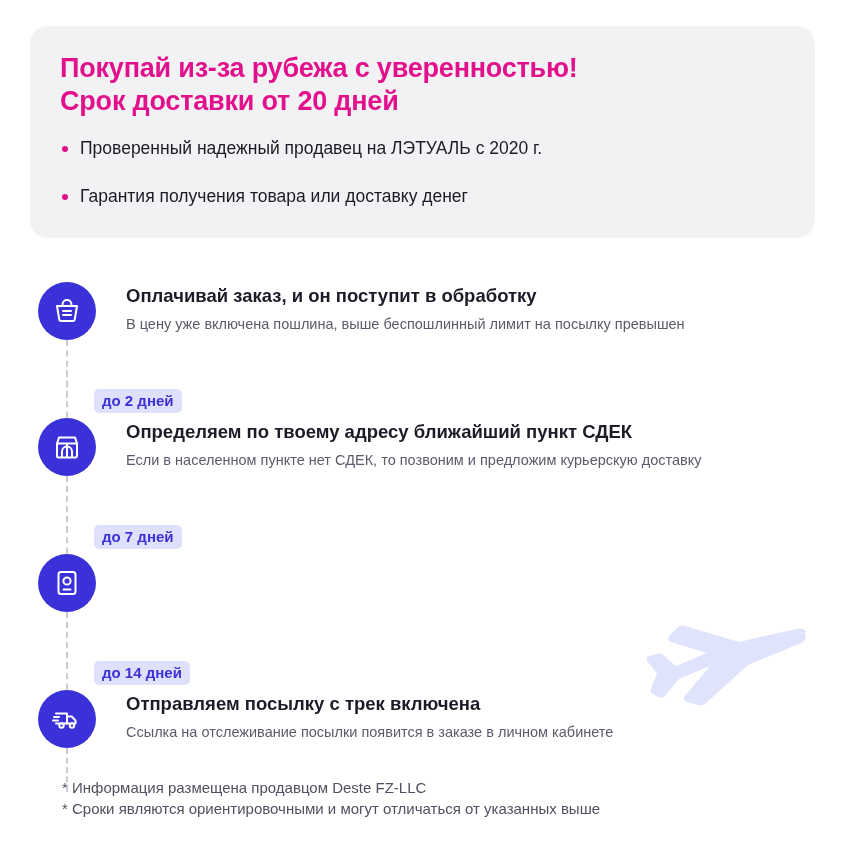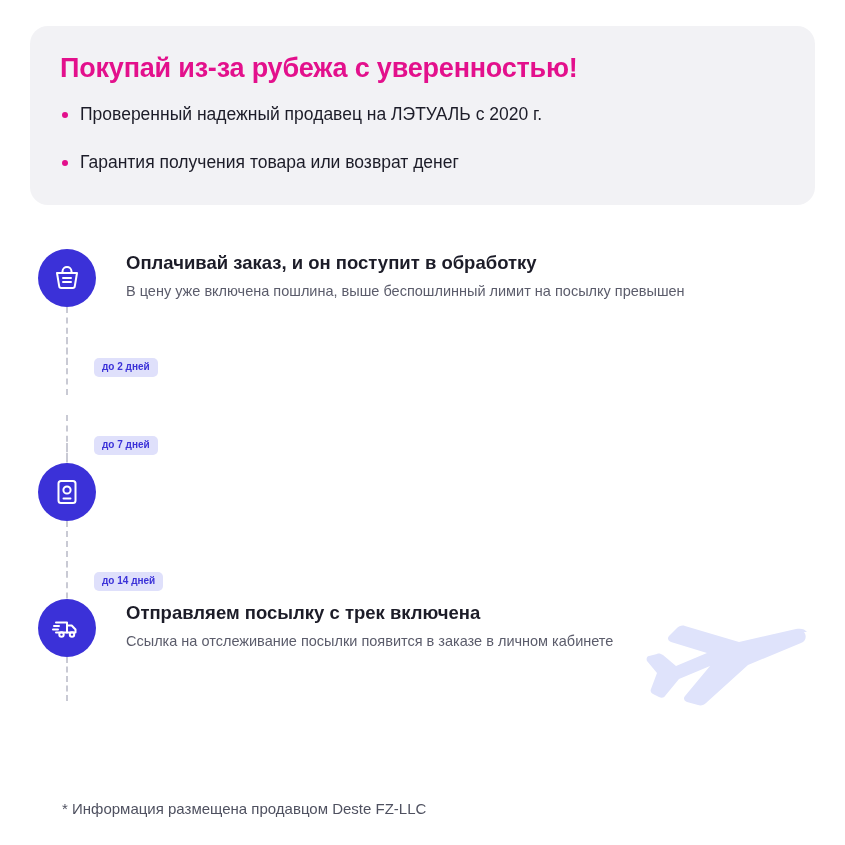--- a/index.html
+++ b/index.html
@@ -85,21 +85,21 @@
   .badge-wrap {
     height: 34px;
     display: flex;
     align-items: center;
     padding-left: 56px;
   }
   .badge {
     display: inline-block;
     background: #dfe0fb;
     color: #3b31d8;
-    font-size: 10px;
+    font-size: 15px;
     font-weight: bold;
     border-radius: 5px;
     padding: 4px 8px 5px 8px;
     line-height: 1;
   }
   .icon-circle {
     width: 58px;
     height: 58px;
     border-radius: 50%;
     background: #3b31d8;
@@ -166,29 +166,30 @@
   .footnote:last-child { margin-bottom: 0; }
 </style>
 </head>
 <body>
 
 <div class="page">
 
   <section class="hero">
     <h1 class="hero-title">
       <span>Покупай из-за рубежа с уверенностью!</span>
+      <span>Срок доставки от 20 дней</span>
     </h1>
     <ul class="hero-list">
       <li>
         <span class="dot"></span>
         <span>Проверенный надежный продавец на ЛЭТУАЛЬ с 2020 г.</span>
       </li>
       <li>
         <span class="dot"></span>
-        <span>Гарантия получения товара или возврат денег</span>
+        <span>Гарантия получения товара или доставку денег</span>
       </li>
     </ul>
   </section>
 
   <section class="steps">
 
     <div class="step-block">
       <div class="connector" style="top:58px; height:58px;"></div>
       <div class="step">
         <div class="step-left">
@@ -206,20 +207,35 @@
         </div>
       </div>
     </div>
 
     <div class="step-block">
       <div class="badge-wrap">
         <span class="badge">до 2 дней</span>
       </div>
       <div class="connector" style="top:-14px; height:58px;"></div>
       <div class="connector" style="top:92px; height:56px;"></div>
+      <div class="step">
+        <div class="step-left">
+          <div class="icon-circle">
+            <svg width="30" height="30" viewBox="0 0 30 30" fill="none">
+              <path d="M5 11.5h20V24a1.5 1.5 0 0 1-1.5 1.5h-17A1.5 1.5 0 0 1 5 24V11.5z" stroke="#ffffff" stroke-width="2" stroke-linejoin="round"></path>
+              <path d="M15 11.5v14M5 11.5l2-6h16l2 6" stroke="#ffffff" stroke-width="2" stroke-linejoin="round"></path>
+              <path d="M10 25.5v-6a5 5 0 0 1 10 0v6" stroke="#ffffff" stroke-width="2" stroke-linejoin="round"></path>
+            </svg>
+          </div>
+        </div>
+        <div class="step-body">
+          <p class="step-title">Определяем по твоему адресу ближайший пункт СДЕК</p>
+          <p class="step-desc">Если в населенном пункте нет СДЕК, то позвоним и предложим курьерскую доставку</p>
+        </div>
+      </div>
     </div>
 
     <div class="step-block">
       <div class="badge-wrap">
         <span class="badge">до 7 дней</span>
       </div>
       <div class="connector" style="top:-14px; height:58px;"></div>
       <div class="connector" style="top:92px; height:56px;"></div>
       <div class="step">
         <div class="step-left">
@@ -262,15 +278,16 @@
   </section>
 
   <svg class="plane" viewBox="0 0 240 140">
     <g fill="#dfe3fb">
       <path d="M233 47c3 4 2 9-3 11l-53 22-42 38c-2 2-5 3-8 2l-11-3c-3-1-4-4-2-6l25-30-31 13-14 17c-1 2-4 2-6 1l-6-3c-2-1-3-3-2-5l6-16-10-12c-1-2 0-5 2-5l8-2c2-1 4 0 6 1l13 11 31-13-36-11c-3-1-4-4-2-6l8-8c2-2 5-3 8-2l54 16 57-13c5-1 9 0 11 3z"></path>
     </g>
   </svg>
 
   <div class="footnotes">
     <div class="footnote">* Информация размещена продавцом Deste FZ-LLC</div>
+    <div class="footnote">* Сроки являются ориентировочными и могут отличаться от указанных выше</div>
   </div>
 
 </div>
 
 </body></html>

